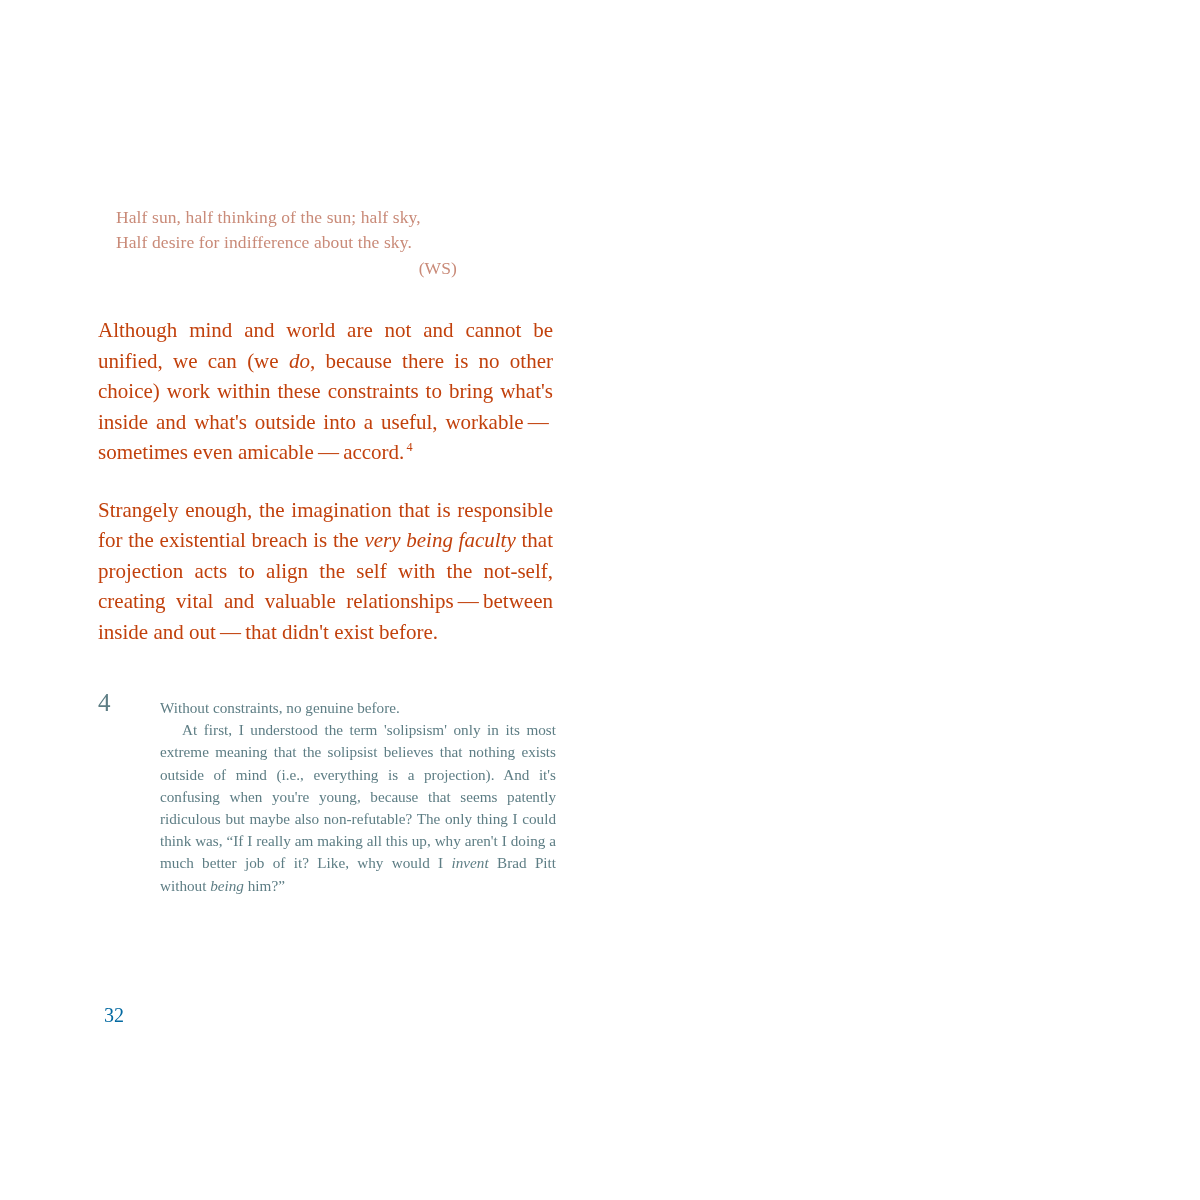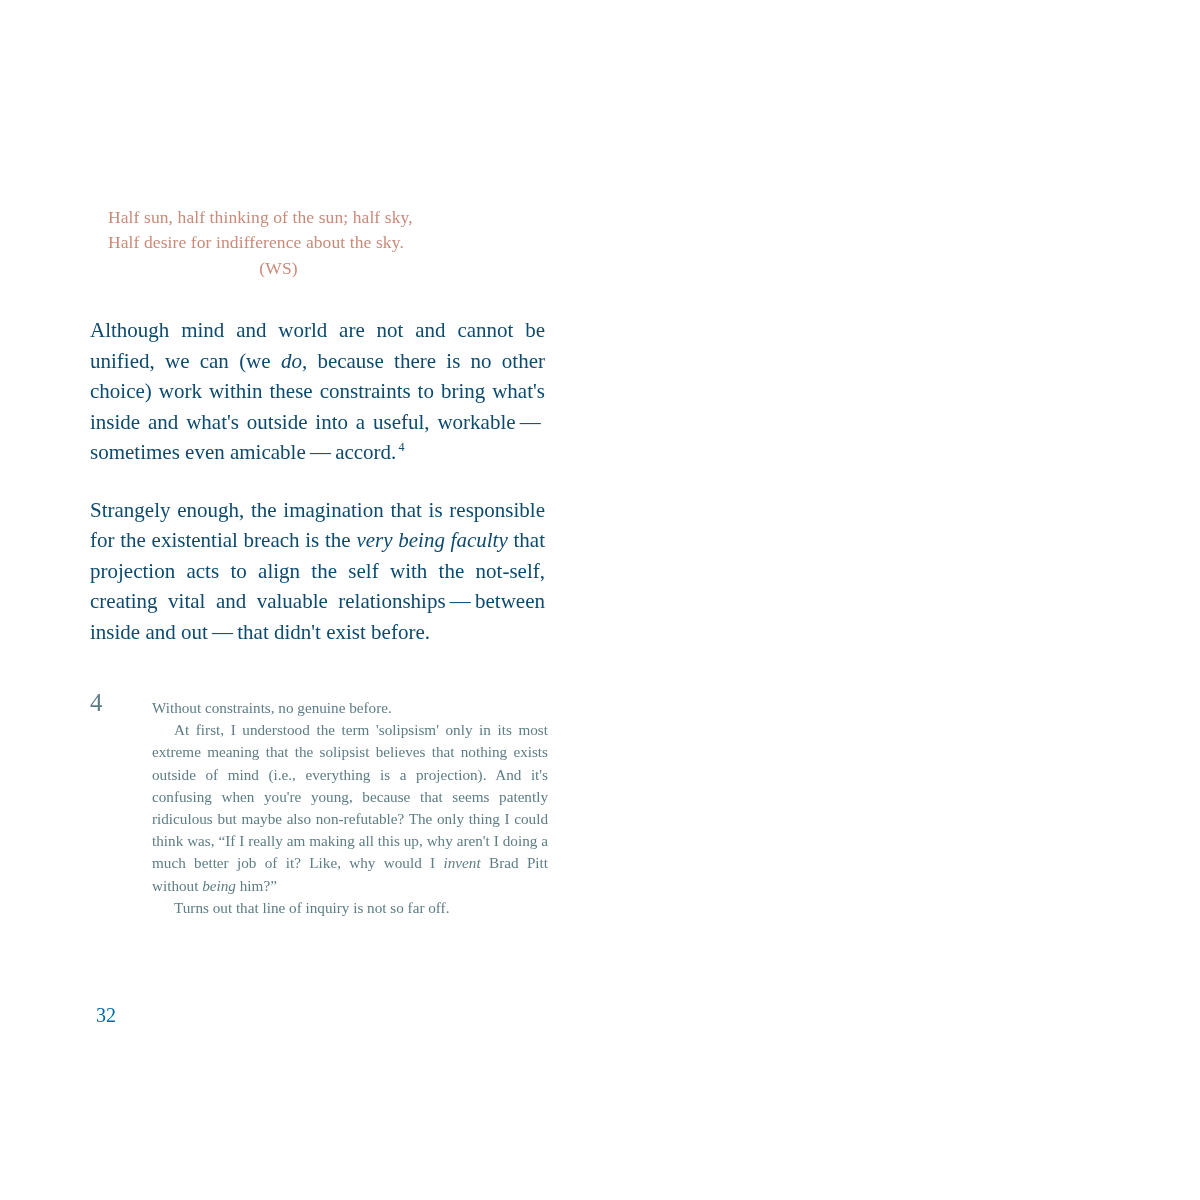--- a/index.html
+++ b/index.html
@@ -15,47 +15,47 @@
     font-family: "Liberation Serif", "DejaVu Serif", serif;
     overflow: hidden;
   }
 
   
   .page {
     position: absolute;
     top: 0;
     height: 1200px;
   }
-  #page-left  { left: 8px;   width: 600px; padding-left: 36px; }
+  #page-left  { left: 16px;   width: 600px; padding-left: 36px; }
   #page-right { left: 600px; width: 600px; }
 
   .textblock {
     position: absolute;
     top: 205px;
   }
   #left-textblock  { left: 82px;  width: 455px; }
 
   
   .epigraph {
     color: #c98a78;
     font-size: 17.5px;
     line-height: 25px;
     letter-spacing: 0.1px;
     margin: 0 0 34px 18px;
   }
   .epigraph .attrib {
     display: block;
-    text-align: center;
+    text-align: right;
     margin-right: 96px;
     margin-top: 1px;
   }
 
   
   .body-par {
-    color: #0c4a6e;
+    color: #c2410c;
     font-size: 21px;
     line-height: 30.5px;
     text-align: justify;
     margin: 0 0 27px 0;
     -webkit-hyphens: none;
     hyphens: none;
   }
   .body-par.last { margin-bottom: 0; }
   .body-par em { font-style: italic; }
   .body-par sup {
@@ -119,21 +119,20 @@
 
       <p class="body-par last"><span>Strangely enough, the imagination that is responsible for the existential breach is the </span><em>very being faculty</em><span> that projection acts to align the self with the not-self, creating vital and valuable relationships — between inside and out — that didn't exist before.</span></p>
 
     </div>
 
     <div class="footnote" id="left-footnote">
       <span class="fn-marker">4</span>
       <div class="fn-body">
         <p>Without constraints, no genuine before.</p>
         <p class="indent"><span>At first, I understood the term 'solipsism' only in its most extreme meaning that the solipsist believes that nothing exists outside of mind (i.e., everything is a projection). And it's confusing when you're young, because that seems patently ridiculous but maybe also non-refutable? The only thing I could think was, “If I really am making all this up, why aren't I doing a much better job of it? Like, why would I </span><em>invent</em><span> Brad Pitt without </span><em>being</em><span> him?”</span></p>
-        <p class="indent">Turns out that line of inquiry is not so far off.</p>
       </div>
     </div>
 
     <div class="folio" id="folio-left">32</div>
   </div>
 
   <div class="page" id="page-right">
 
     
 

